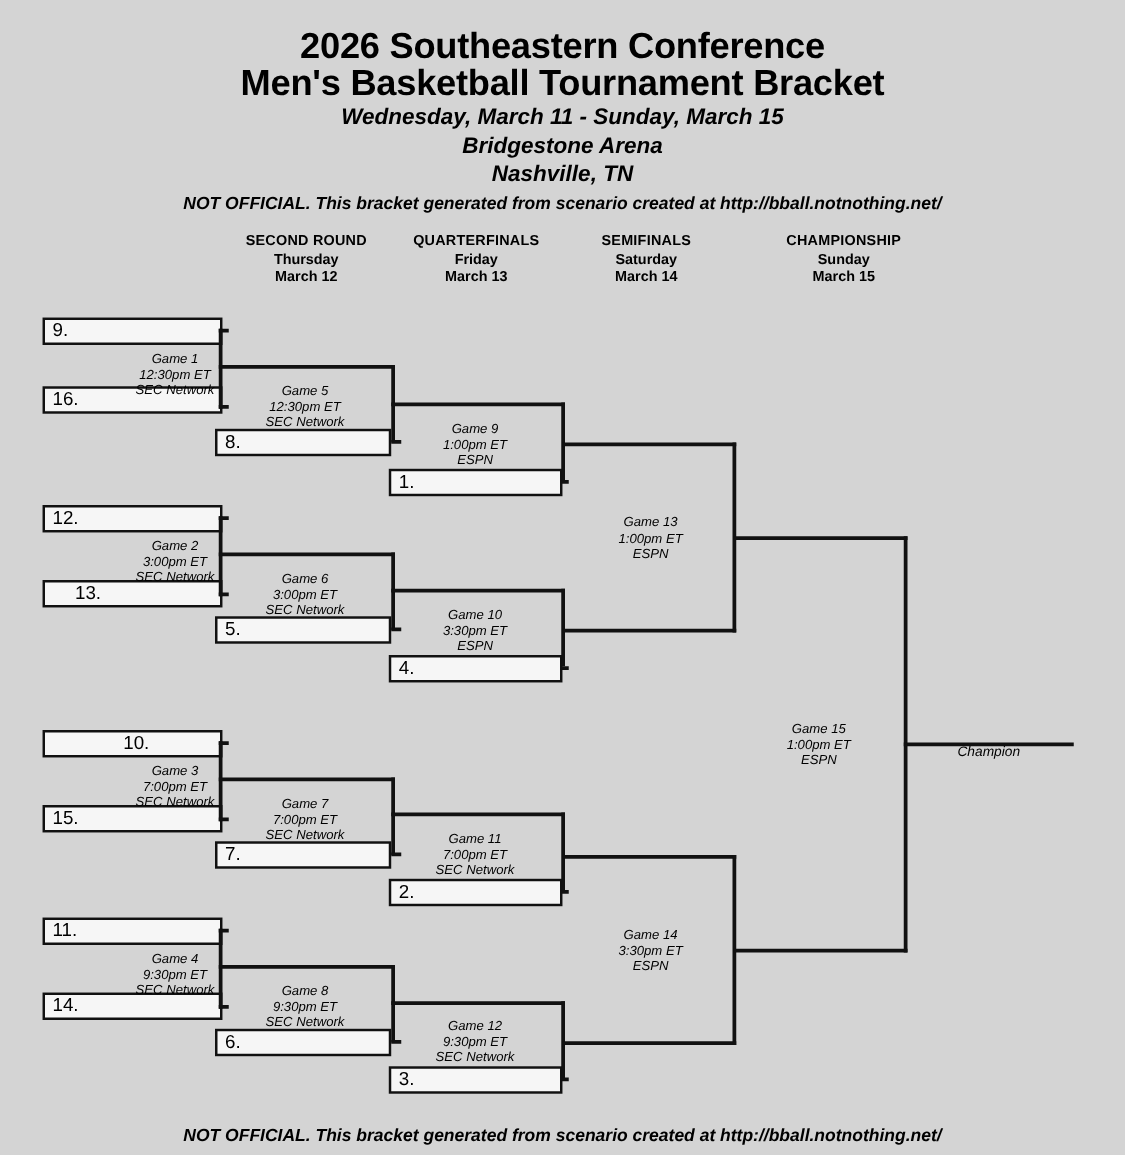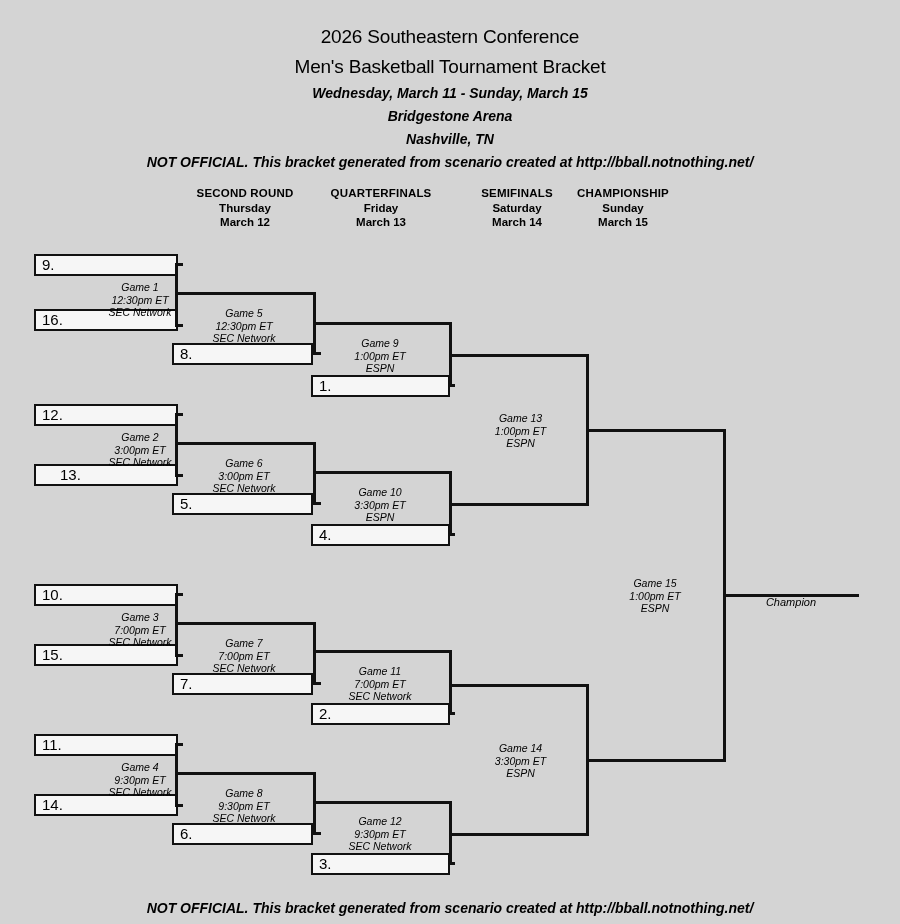--- a/index.html
+++ b/index.html
@@ -22,27 +22,27 @@
 
   
   .title-block {
     position: absolute;
     left: 0;
     top: 22px;
     width: 900px;
     text-align: center;
   }
   .title-line {
-    font-size: 19px;
-    font-weight: normal;
+    font-size: 29px;
+    font-weight: bold;
     line-height: 30px;
     letter-spacing: -0.2px;
   }
   .subtitle {
-    font-size: 14px;
+    font-size: 18px;
     font-style: italic;
     font-weight: bold;
     line-height: 23px;
   }
   .disclaimer {
     font-size: 14px;
     font-style: italic;
     font-weight: bold;
     line-height: 23px;
   }
@@ -129,21 +129,21 @@
   <div class="round-head" style="left:306px;">
     <div class="rh-name">QUARTERFINALS</div>
     <div>Friday</div>
     <div>March 13</div>
   </div>
   <div class="round-head" style="left:442px;">
     <div class="rh-name">SEMIFINALS</div>
     <div>Saturday</div>
     <div>March 14</div>
   </div>
-  <div class="round-head" style="left:548px;">
+  <div class="round-head" style="left:600px;">
     <div class="rh-name">CHAMPIONSHIP</div>
     <div>Sunday</div>
     <div>March 15</div>
   </div>
 
   <div class="slot" style="left:34px;  top:254px; width:144px;">9.</div>
   <div class="slot" style="left:34px;  top:309px; width:144px;">16.</div>
   <div class="gamelabel" style="left:70px; top:281px; width:140px;">
     <div>Game 1</div>
     <div>12:30pm ET</div>
@@ -206,21 +206,21 @@
 
   <div class="ln h" style="left:450px; top:354px; width:139px;"></div>
   <div class="ln h" style="left:450px; top:503px; width:139px;"></div>
   <div class="ln v" style="left:586px; top:354px; height:152px;"></div>
   <div class="gamelabel" style="left:458px; top:412px; width:125px;">
     <div>Game 13</div>
     <div>1:00pm ET</div>
     <div>ESPN</div>
   </div>
 
-  <div class="slot" style="left:34px;  top:584px; width:144px;">10.</div>
+  <div class="slot" style="left:34px;  top:584px; width:144px;text-align:center;">10.</div>
   <div class="slot" style="left:34px;  top:644px; width:144px;">15.</div>
   <div class="gamelabel" style="left:70px; top:611px; width:140px;">
     <div>Game 3</div>
     <div>7:00pm ET</div>
     <div>SEC Network</div>
   </div>
   <div class="ln v" style="left:175px; top:593px; height:64px;"></div>
   <div class="ln h" style="left:175px; top:593px; width:8px;"></div>
   <div class="ln h" style="left:175px; top:654px; width:8px;"></div>
 

